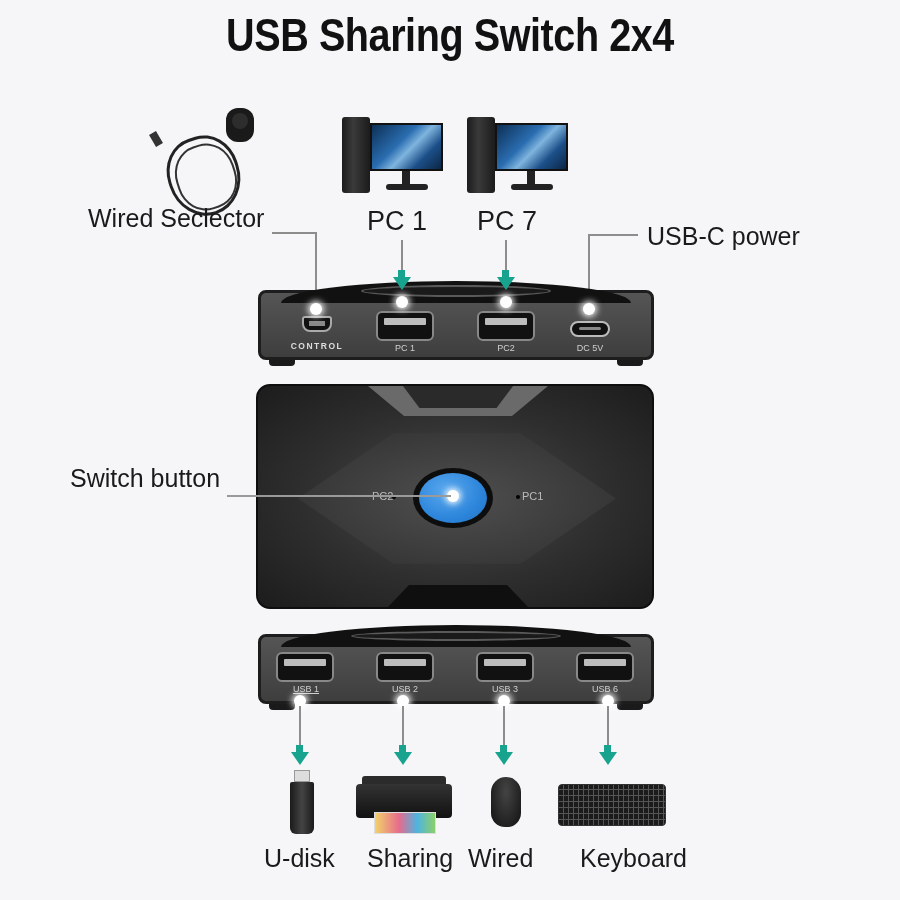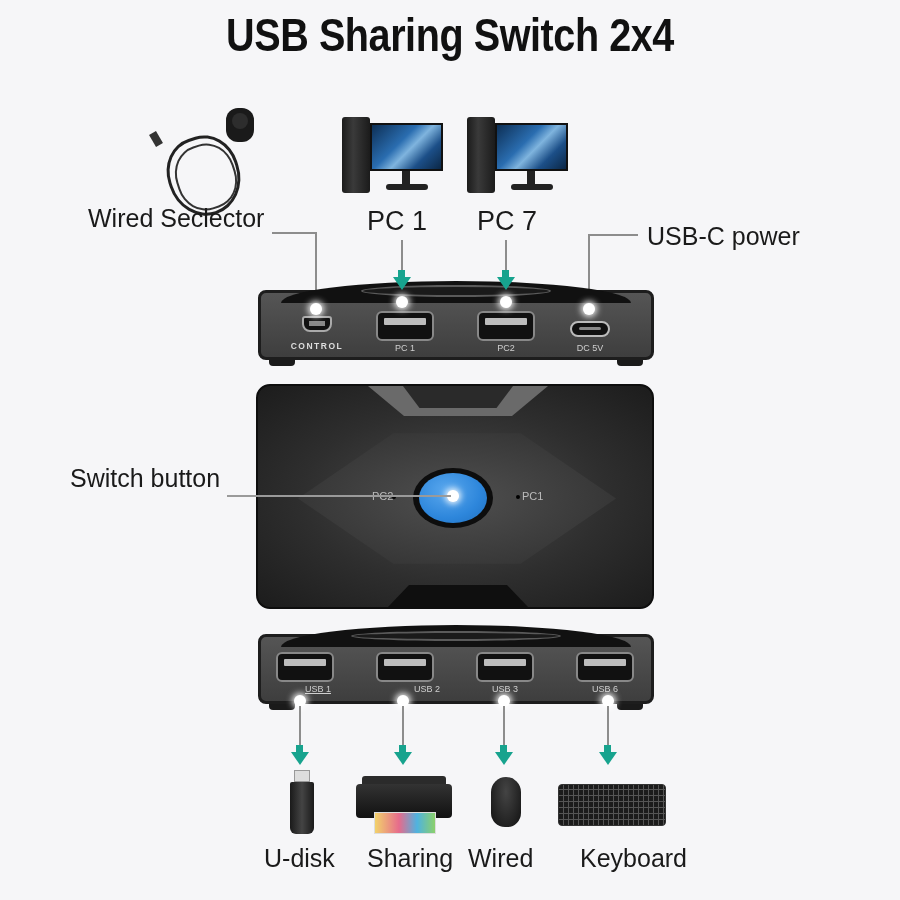--- a/index.html
+++ b/index.html
@@ -156,25 +156,25 @@
 
 <div class="abs label" style="left:70px; top:464px;">Switch button</div>
 <div class="line" style="left:227px; top:495px; width:224px; height:2px; background:#9a9a9a;"></div>
 
 <div class="panel" style="left:258px; top:634px; width:396px; height:70px;">
   <div class="panel-top-bevel" style="left:20px; top:-12px; width:350px;"></div>
   <div class="bevel-oval" style="left:90px; top:-6px; width:210px; height:10px;"></div>
   <div class="usb-port" style="left:15px; top:15px;">
       <div class="tongue"></div>
     </div>
-  <div class="port-label" style="left:22px; top:47px;text-decoration:underline;">USB 1</div>
+  <div class="port-label" style="left:10px; top:47px;text-decoration:underline;">USB 1</div>
   <div class="usb-port" style="left:115px; top:15px;">
       <div class="tongue"></div>
     </div>
-  <div class="port-label" style="left:109px; top:47px;text-align:right;">USB 2</div>
+  <div class="port-label" style="left:109px; top:47px;">USB 2</div>
   <div class="usb-port" style="left:215px; top:15px;">
       <div class="tongue"></div>
     </div>
   <div class="port-label" style="left:209px; top:47px;">USB 3</div>
   <div class="usb-port" style="left:315px; top:15px;">
       <div class="tongue"></div>
     </div>
   <div class="port-label" style="left:309px; top:47px;">USB 6</div>
   <div class="foot" style="left:8px; top:67px;"></div>
   <div class="foot" style="left:356px; top:67px;"></div>

